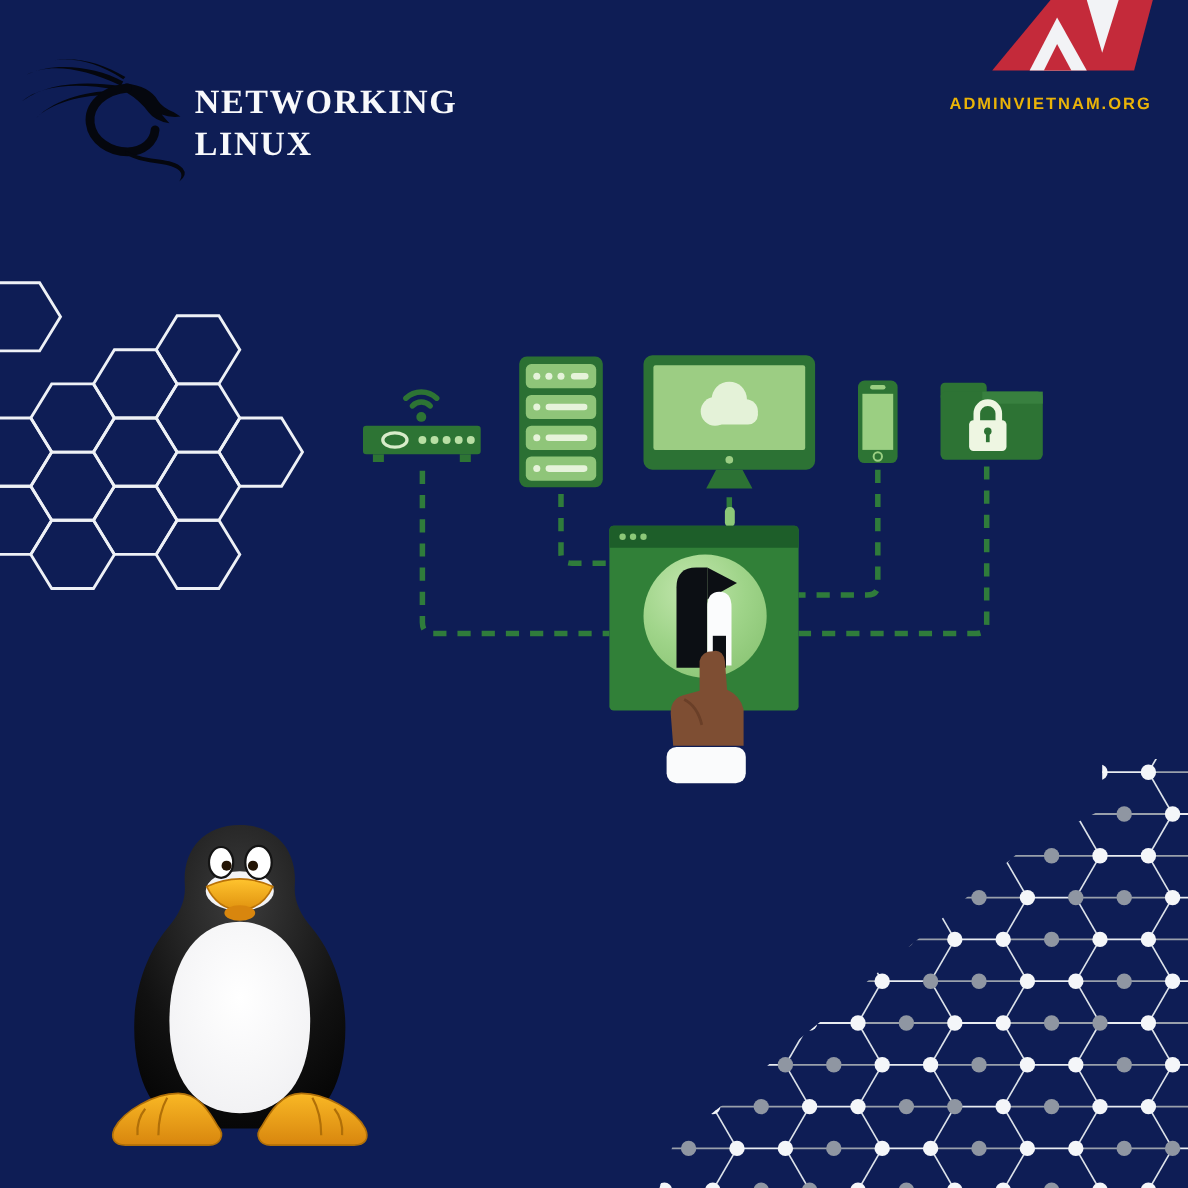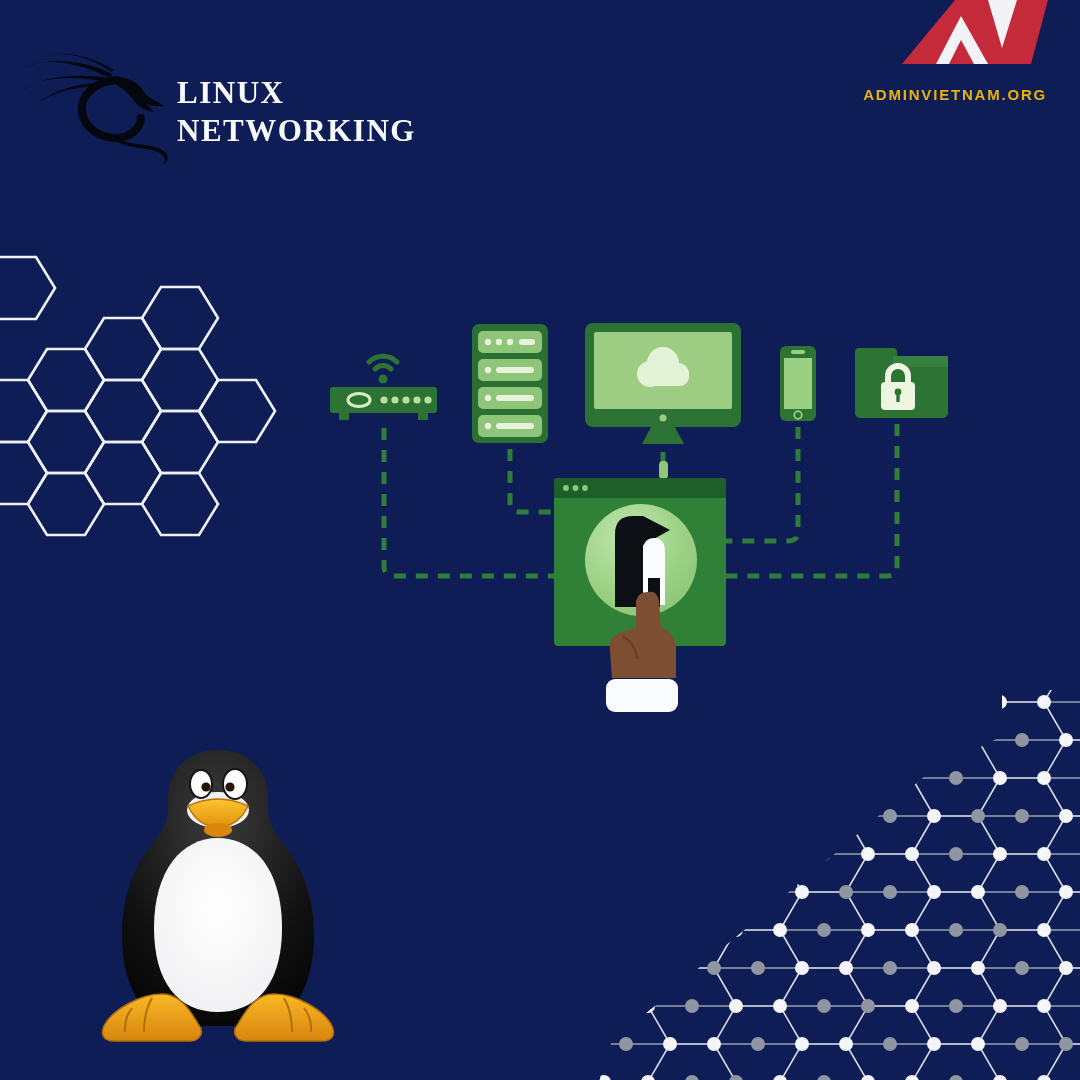--- a/index.html
+++ b/index.html
@@ -653,17 +653,17 @@
     <path d="M70,252 C48,252 20,268 12,284 C8,293 12,299 22,299 L98,299 C108,299 113,290 106,282 C98,268 88,252 70,252 Z" fill="url(#gOrange2)" stroke="#b06f08" stroke-width="1.5"></path>
     <path d="M182,252 C204,252 232,268 240,284 C244,293 240,299 230,299 L154,299 C144,299 139,290 146,282 C154,268 164,252 182,252 Z" fill="url(#gOrange2)" stroke="#b06f08" stroke-width="1.5"></path>
     <path d="M40,266 Q32,276 33,290" fill="none" stroke="#b06f08" stroke-width="2"></path>
     <path d="M60,256 Q52,270 52,290" fill="none" stroke="#b06f08" stroke-width="2"></path>
     <path d="M212,266 Q220,276 219,290" fill="none" stroke="#b06f08" stroke-width="2"></path>
     <path d="M192,256 Q200,270 200,290" fill="none" stroke="#b06f08" stroke-width="2"></path>
   </g>
 </svg>
 
 <div class="title-block">
+  <div>NETWORKING</div>
   <div>LINUX</div>
-  <div>NETWORKING</div>
 </div>
 
 <div class="site-text">ADMINVIETNAM.ORG</div>
 
 </body></html>

